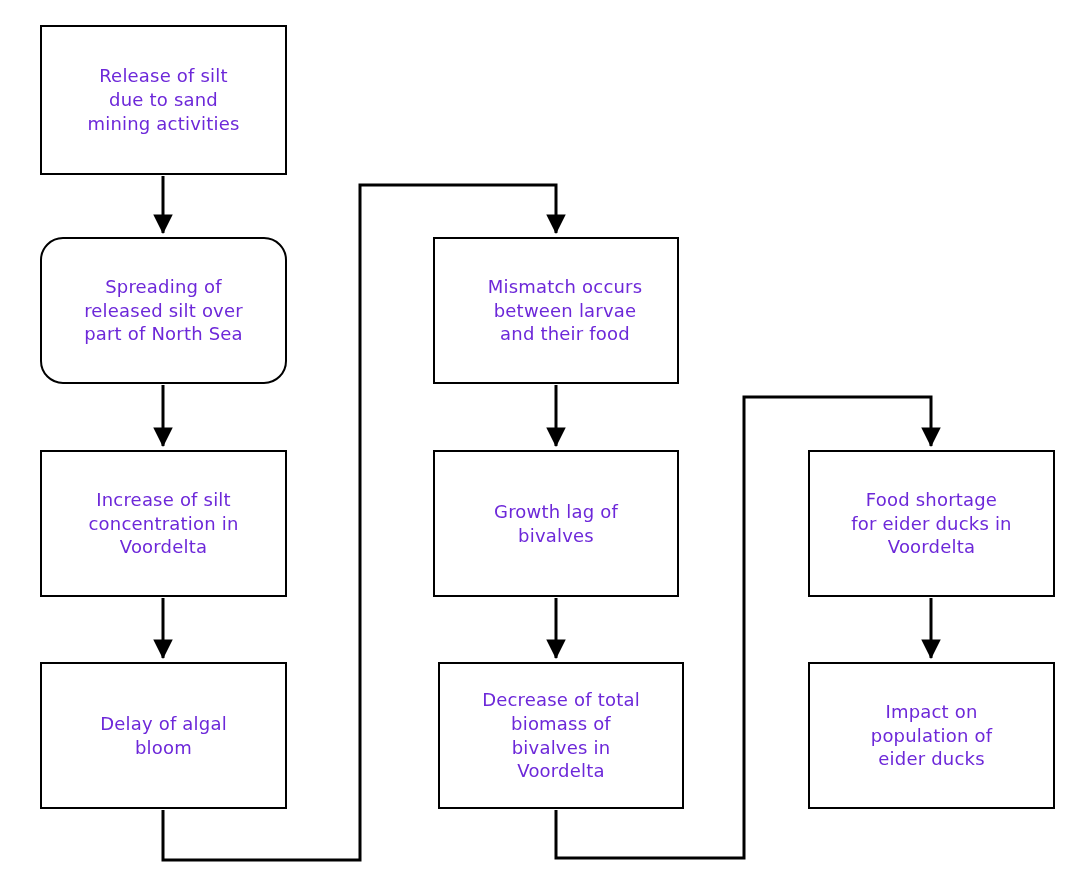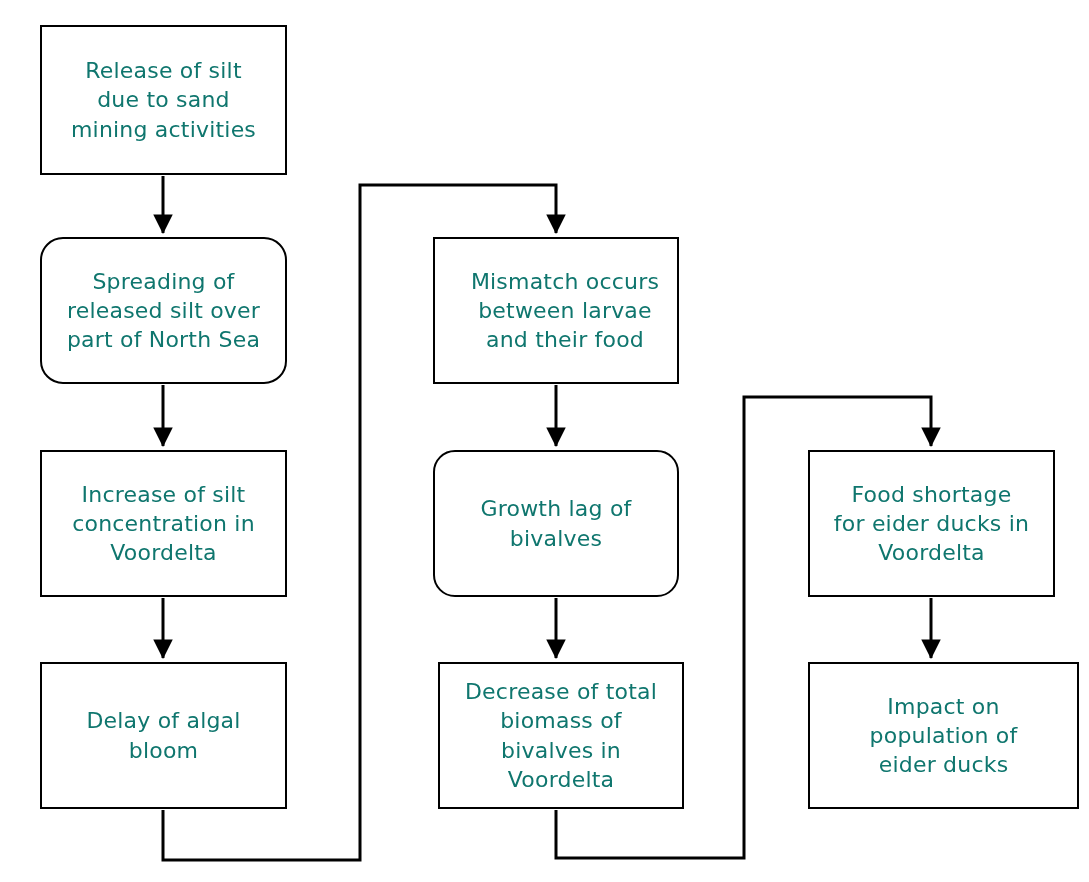--- a/index.html
+++ b/index.html
@@ -27,35 +27,35 @@
     box-sizing: border-box;
     background: #ffffff;
     border: 2px solid #000000;
     display: flex;
     align-items: center;
     justify-content: center;
     text-align: center;
   }
   .node-label {
     white-space: pre-line;
-    font-size: 22px;
+    font-size: 18px;
     line-height: 1.32;
-    color: #0f766e;
+    color: #6d28d9;
     letter-spacing: 0.2px;
   }
   
   .n1 { left: 40px;  top: 25px;  width: 247px; height: 150px; }
   .n2 { left: 40px;  top: 237px; width: 247px; height: 147px; border-radius: 23px; }
   .n3 { left: 40px;  top: 450px; width: 247px; height: 147px; }
   .n4 { left: 40px;  top: 662px; width: 247px; height: 147px; }
   .n5 { left: 433px; top: 237px; width: 246px; height: 147px; padding-left: 18px; }
-  .n6 { left: 433px; top: 450px; width: 246px; height: 147px; border-radius: 22px; }
+  .n6 { left: 433px; top: 450px; width: 246px; height: 147px; }
   .n7 { left: 438px; top: 662px; width: 246px; height: 147px; }
   .n8 { left: 808px; top: 450px; width: 247px; height: 147px; }
-  .n9 { left: 808px; top: 662px; width: 271px; height: 147px; }
+  .n9 { left: 808px; top: 662px; width: 247px; height: 147px; }
 </style>
 </head>
 <body>
 
 <div class="canvas">
 
   <svg class="edges-layer" viewBox="0 0 1089 882" xmlns="http://www.w3.org/2000/svg" aria-hidden="true">
     <defs>
       <marker id="arrowhead" viewBox="0 0 10 10" refX="9.5" refY="5" markerWidth="6.5" markerHeight="6.5" orient="auto" markerUnits="strokeWidth">
         <path d="M0,0 L10,5 L0,10 Z" fill="#000000"></path>

